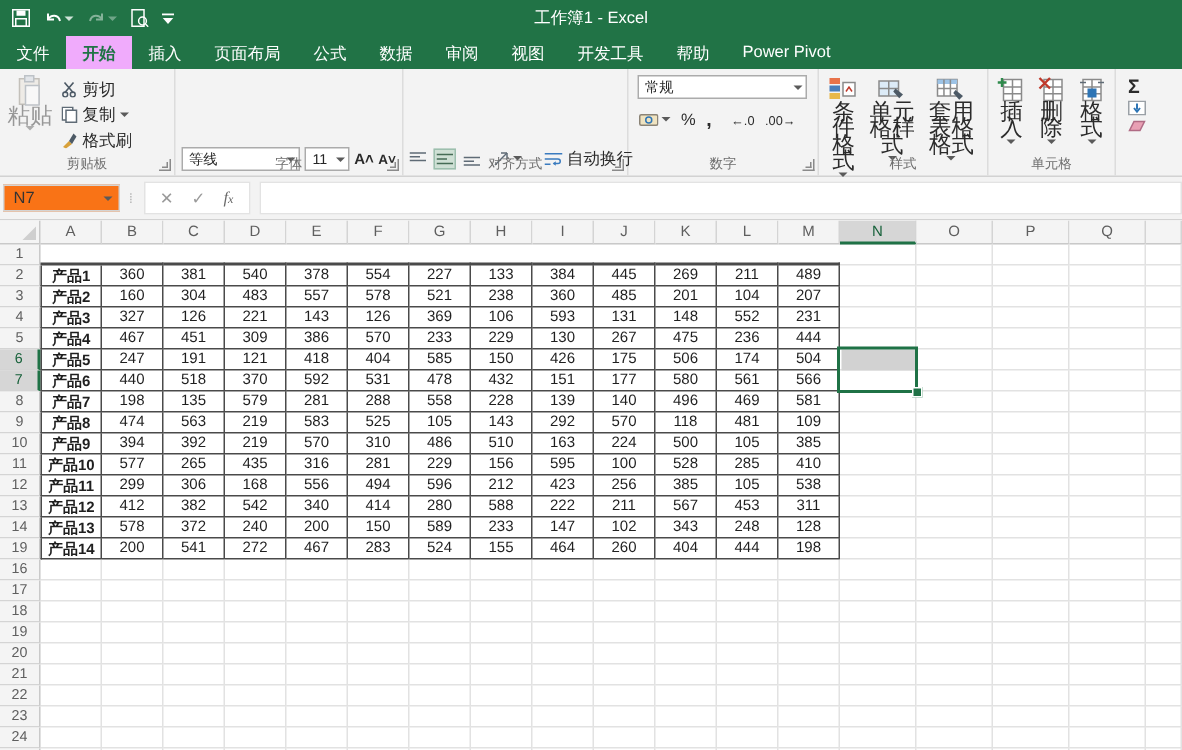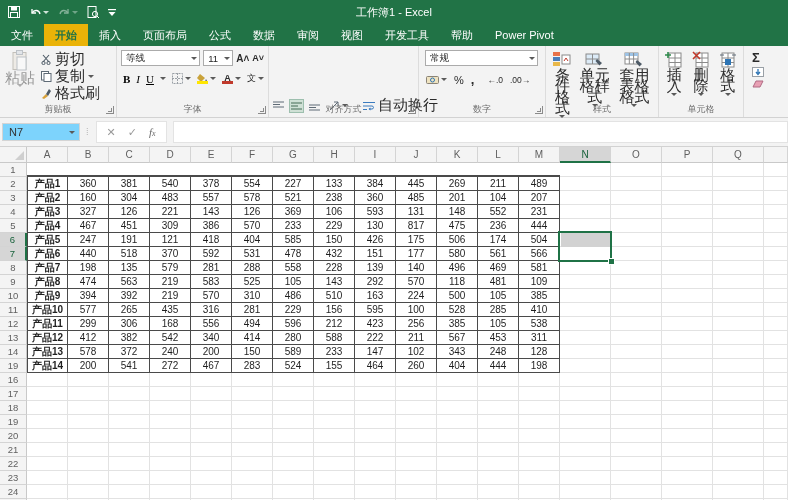--- a/index.html
+++ b/index.html
@@ -8,46 +8,46 @@
   
   .titlebar{position:absolute;left:0;top:0;width:788px;height:24px;background:#217346;}
   .qat{position:absolute;left:8px;top:0;height:24px;display:flex;align-items:center;gap:9px;}
   .qbtn{display:flex;align-items:center;gap:1px;cursor:pointer;}
   .caret-w{width:0;height:0;border-left:3px solid transparent;border-right:3px solid transparent;border-top:3px solid #cfe3d8;}
   .wtitle{position:absolute;left:0;top:0;width:100%;height:24px;line-height:24px;text-align:center;
           color:#fff;font-size:11px;}
   
   .tabrow{position:absolute;left:0;top:24px;width:788px;height:22px;background:#217346;display:flex;align-items:stretch;}
   .tab{color:#fff;font-size:11px;padding:0 11px;display:flex;align-items:center;white-space:nowrap;}
-  .tab.active{background:#eab308;color:#217346;font-weight:bold;}
+  .tab.active{background:#f0abfc;color:#217346;font-weight:bold;}
   .tellme{display:flex;align-items:center;gap:5px;color:#fff;font-size:11px;padding:0 10px;white-space:nowrap;}
   
   .ribbon{position:absolute;left:0;top:46px;width:788px;height:71px;background:#f3f3f3;
           border-bottom:1px solid #d2d2d2;box-sizing:content-box;display:flex;}
   .rgroup{position:relative;height:71px;border-right:1px solid #dcdcdc;box-sizing:border-box;flex:none;}
   .rlabel{position:absolute;bottom:1px;left:0;right:0;text-align:center;font-size:9px;color:#6e6e6e;}
   .dlg{position:absolute;right:2px;bottom:3px;width:7px;height:7px;border-right:1px solid #8a8a8a;
        border-bottom:1px solid #8a8a8a;cursor:pointer;}
   .dlg:after{content:"";position:absolute;right:1px;bottom:1px;width:3px;height:3px;
        border-right:1px solid #8a8a8a;border-bottom:1px solid #8a8a8a;}
   .rbody{position:absolute;left:0;top:2px;right:0;}
-  .sbtn{display:flex;align-items:center;gap:3px;font-size:15px;color:#2b2b2b;height:17px;padding:0 2px;cursor:pointer;white-space:nowrap;}
+  .sbtn{display:flex;align-items:center;gap:3px;font-size:11px;color:#2b2b2b;height:17px;padding:0 2px;cursor:pointer;white-space:nowrap;}
   .bigbtn{display:flex;flex-direction:column;align-items:center;justify-content:flex-start;
           font-size:15px;color:#2b2b2b;cursor:pointer;text-align:center;line-height:11px;}
   .caret{width:0;height:0;border-left:3px solid transparent;border-right:3px solid transparent;border-top:3px solid #5a5a5a;flex:none;}
   .combo{background:#fff;border:1px solid #ababab;height:16px;display:flex;align-items:center;
          font-size:9.5px;color:#262626;padding:0 2px 0 4px;box-sizing:border-box;cursor:pointer;}
   .combo .fill{flex:1;}
   .colorbar{height:3px;width:11px;margin-top:-1px;}
   
   .ico{flex:none;display:block;}
   
   .fbar{position:absolute;left:0;top:118px;width:788px;height:28px;background:#f3f3f3;border-bottom:1px solid #d2d2d2;
         box-sizing:content-box;display:flex;align-items:center;}
-  .namebox{width:78px;height:18px;background:#7dd3fc;border:1px solid #d4d4d4;margin-left:2px;display:flex;
+  .namebox{width:78px;height:18px;background:#f97316;border:1px solid #d4d4d4;margin-left:2px;display:flex;
            align-items:center;font-size:11px;color:#333;padding-left:6px;box-sizing:border-box;}
   .namebox .caret{margin-left:auto;margin-right:4px;}
   .fdots{color:#b0b0b0;font-size:9px;margin:0 6px;letter-spacing:1px;}
   .fbtns{display:flex;align-items:center;gap:12px;background:#fff;border:1px solid #e3e3e3;height:20px;
          padding:0 10px;color:#9a9a9a;font-size:11px;}
   .fx{font-style:italic;color:#6a6a6a;font-family:"Liberation Serif",serif;}
   .finput{flex:1;height:20px;background:#fff;border:1px solid #e3e3e3;margin:0 0 0 6px;font-size:11px;
           color:#222;display:flex;align-items:center;padding-left:4px;}
   
   .sheet{position:absolute;left:0;top:147px;width:788px;height:353px;background:#fff;overflow:hidden;}
@@ -171,21 +171,21 @@
             </svg>
           <span>格式刷</span>
         </div>
       </div>
     </div>
     <div class="rlabel">剪贴板</div>
     <div class="dlg"></div>
   </div>
 
   <div class="rgroup" style="width:152px">
-    <div class="rbody" style="padding:2px 4px;">
+    <div class="rbody" style="padding:2px 4px;margin-top:48px;">
       <div style="display:flex;gap:3px;align-items:center;">
         <div class="combo" style="width:86px">
           <span class="fill">等线</span>
             <span class="caret"></span>
         </div>
         <div class="combo" style="width:32px">
           <span class="fill">11</span>
             <span class="caret"></span>
         </div>
         <span style="font-size:10px;font-weight:bold;color:#2b2b2b;cursor:pointer;">A˄</span>
@@ -519,21 +519,21 @@
       <div class="rh">5</div>
       <div class="cell tb tbl bold">产品4</div>
       <div class="cell tb">467</div>
       <div class="cell tb">451</div>
       <div class="cell tb">309</div>
       <div class="cell tb">386</div>
       <div class="cell tb">570</div>
       <div class="cell tb">233</div>
       <div class="cell tb">229</div>
       <div class="cell tb">130</div>
-      <div class="cell tb">817</div>
+      <div class="cell tb">267</div>
       <div class="cell tb">475</div>
       <div class="cell tb">236</div>
       <div class="cell tb">444</div>
       <div class="cell"></div>
       <div class="cell"></div>
       <div class="cell"></div>
       <div class="cell"></div>
       <div class="cell"></div>
       <div class="rh sel">6</div>
       <div class="cell tb tbl bold">产品5</div>

